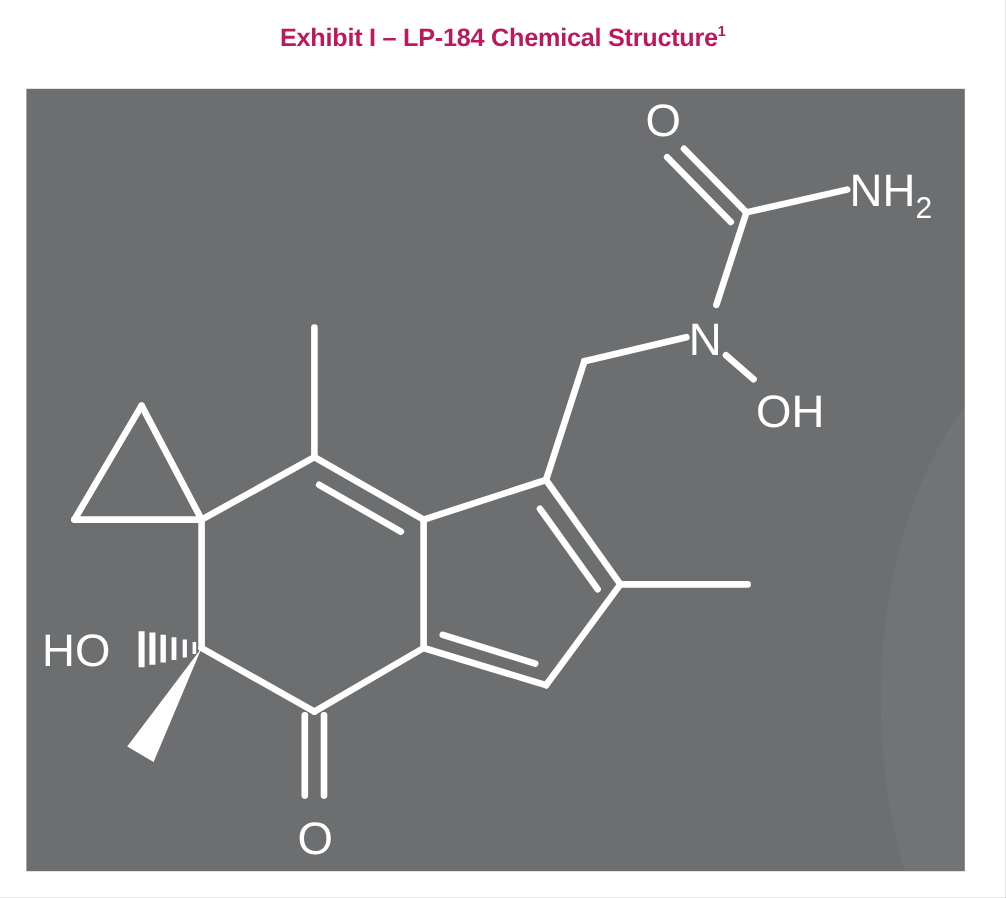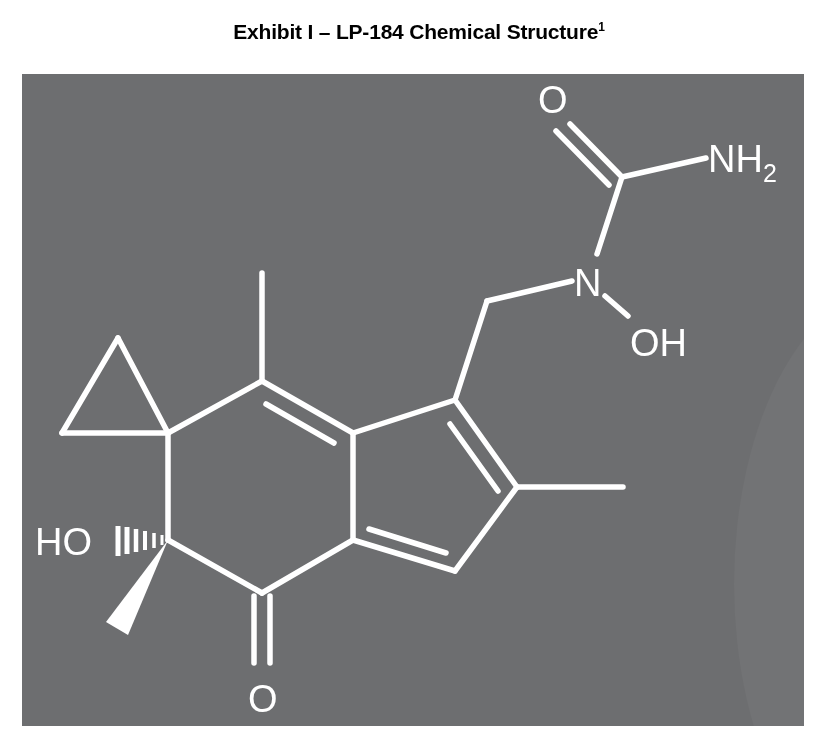--- a/index.html
+++ b/index.html
@@ -1,20 +1,20 @@
 <!DOCTYPE html>
 <html><head>
 <meta charset="utf-8">
 <style>
   html, body { margin: 0; padding: 0; background: #ffffff; }
   body { width: 838px; height: 748px; position: relative; overflow: hidden; }
   .title {
     position: absolute; left: 0; top: 20px; width: 838px; text-align: center;
     font-family: "Liberation Sans", sans-serif; font-weight: bold; font-size: 21px;
-    color: #000000; letter-spacing: -0.2px;
+    color: #be185d; letter-spacing: -0.2px;
   }
   .title sup { font-size: 12px; vertical-align: super; line-height: 0; }
   .panel {
     position: absolute; left: 22px; top: 74px; width: 782px; height: 652px;
     background: #6d6e70; overflow: hidden;
   }
   .panel .sheen {
     position: absolute; right: -260px; top: 210px; width: 330px; height: 600px;
     border-radius: 50%; background: rgba(255,255,255,0.035);
   }

